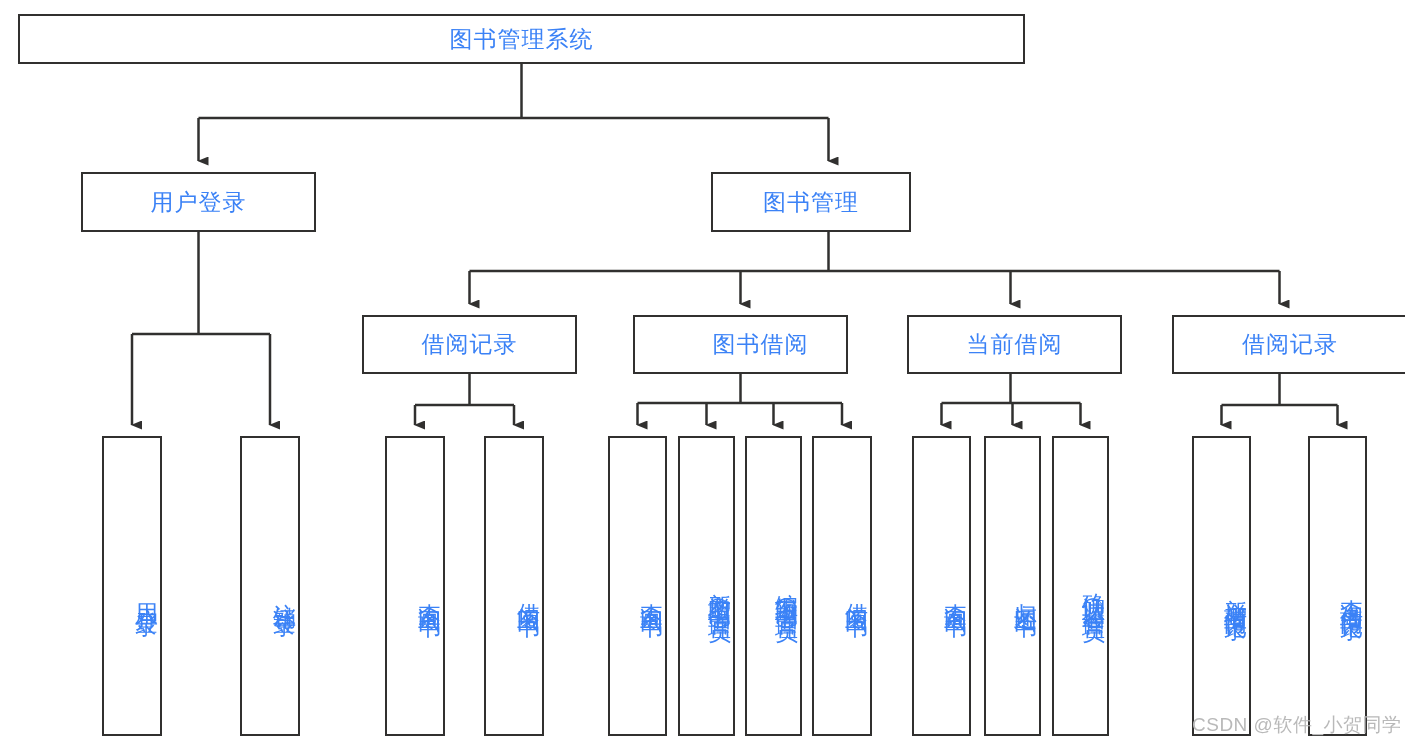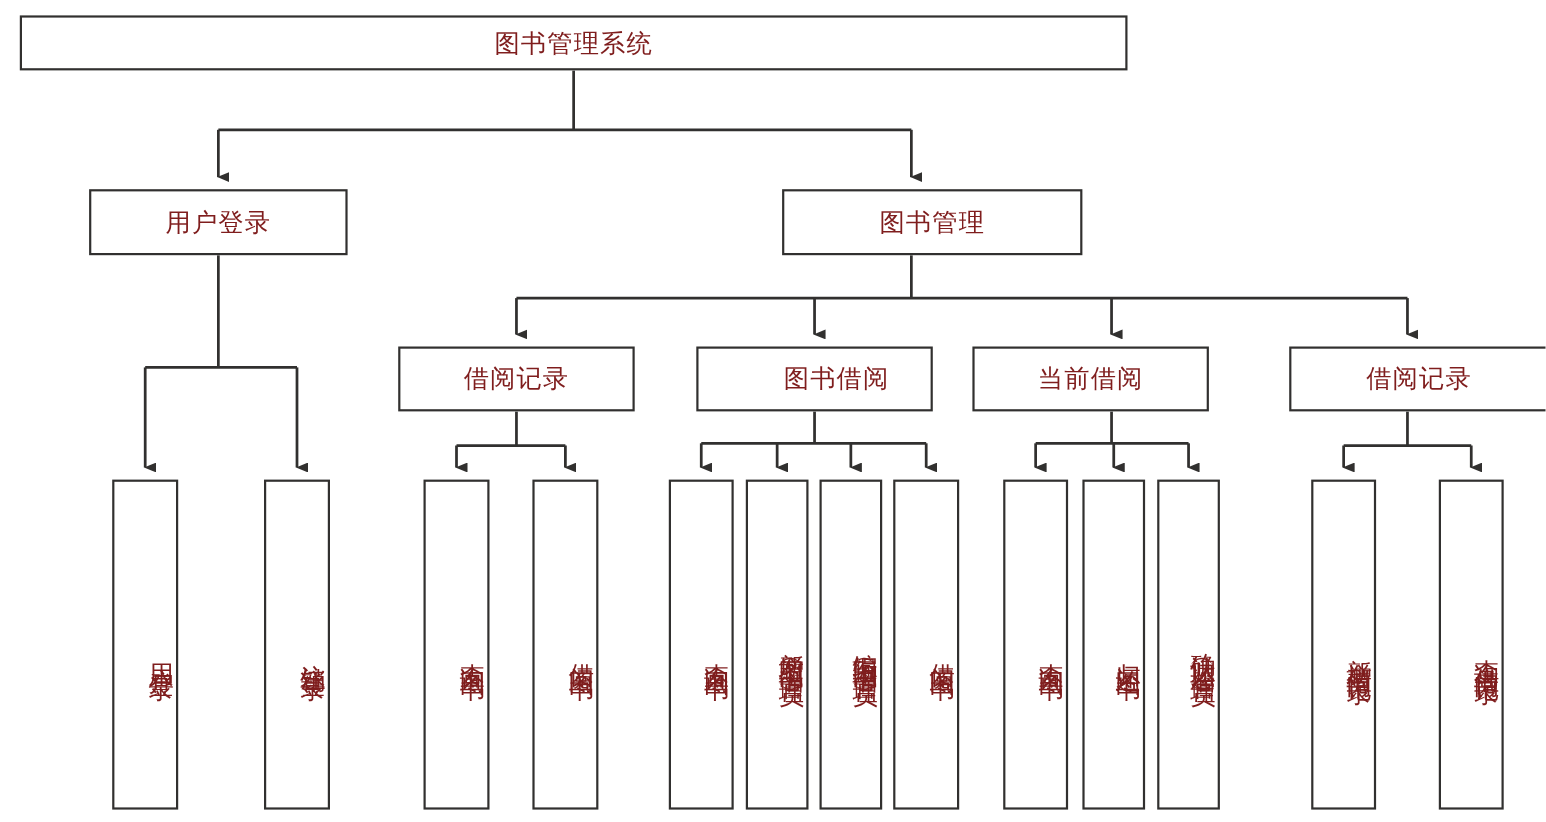--- a/index.html
+++ b/index.html
@@ -20,21 +20,21 @@
     pointer-events:none;
   }
   .node{
     position:absolute;
     box-sizing:border-box;
     background:#ffffff;
     border:2.5px solid #31302f;
     display:flex;
     align-items:center;
     justify-content:center;
-    color:#7f1d1d;
+    color:#3b82f6;
     line-height:1.15;
     overflow:hidden;
   }
   .node.h{
     font-size:23px;
     letter-spacing:1px;
   }
   .node.v{
     font-size:23px;
     writing-mode:vertical-rl;
@@ -103,30 +103,30 @@
       </g>
   </svg>
 
   <div id="node-layer">
       <div class="node h" style="left: 18px; top: 14px; width: 1007px; height: 50px;">
         <span class="node-label">图书管理系统</span>
       </div>
       <div class="node h" style="left: 81px; top: 172px; width: 235px; height: 60px;">
         <span class="node-label">用户登录</span>
       </div>
-      <div class="node h" style="left: 711px; top: 172px; width: 273px; height: 60px;">
+      <div class="node h" style="left: 711px; top: 172px; width: 200px; height: 60px;">
         <span class="node-label">图书管理</span>
       </div>
       <div class="node h" style="left: 362px; top: 315px; width: 215px; height: 59px;">
         <span class="node-label">借阅记录</span>
       </div>
       <div class="node h" style="left: 633px; top: 315px; width: 215px; height: 59px; padding-left: 40px;">
         <span class="node-label">图书借阅</span>
       </div>
-      <div class="node h" style="left: 884px; top: 315px; width: 215px; height: 59px;">
+      <div class="node h" style="left: 907px; top: 315px; width: 215px; height: 59px;">
         <span class="node-label">当前借阅</span>
       </div>
       <div class="node h" style="left: 1172px; top: 315px; width: 236px; height: 59px;">
         <span class="node-label">借阅记录</span>
       </div>
       <div class="node v" style="left: 102px; top: 436px; width: 60px; height: 300px;">
         <span class="node-label">用户登录</span>
       </div>
       <div class="node v" style="left: 240px; top: 436px; width: 60px; height: 300px;">
         <span class="node-label">注销登录</span>
@@ -159,14 +159,15 @@
         <span class="node-label">确认归还（管理员）</span>
       </div>
       <div class="node v" style="left: 1192px; top: 436px; width: 59px; height: 300px;">
         <span class="node-label">新增借阅记录</span>
       </div>
       <div class="node v" style="left: 1308px; top: 436px; width: 59px; height: 300px;">
         <span class="node-label">查询借阅记录</span>
       </div>
     </div>
 
+  <div id="watermark">CSDN @软件_小贺同学</div>
 
 </div>
 
 </body></html>

